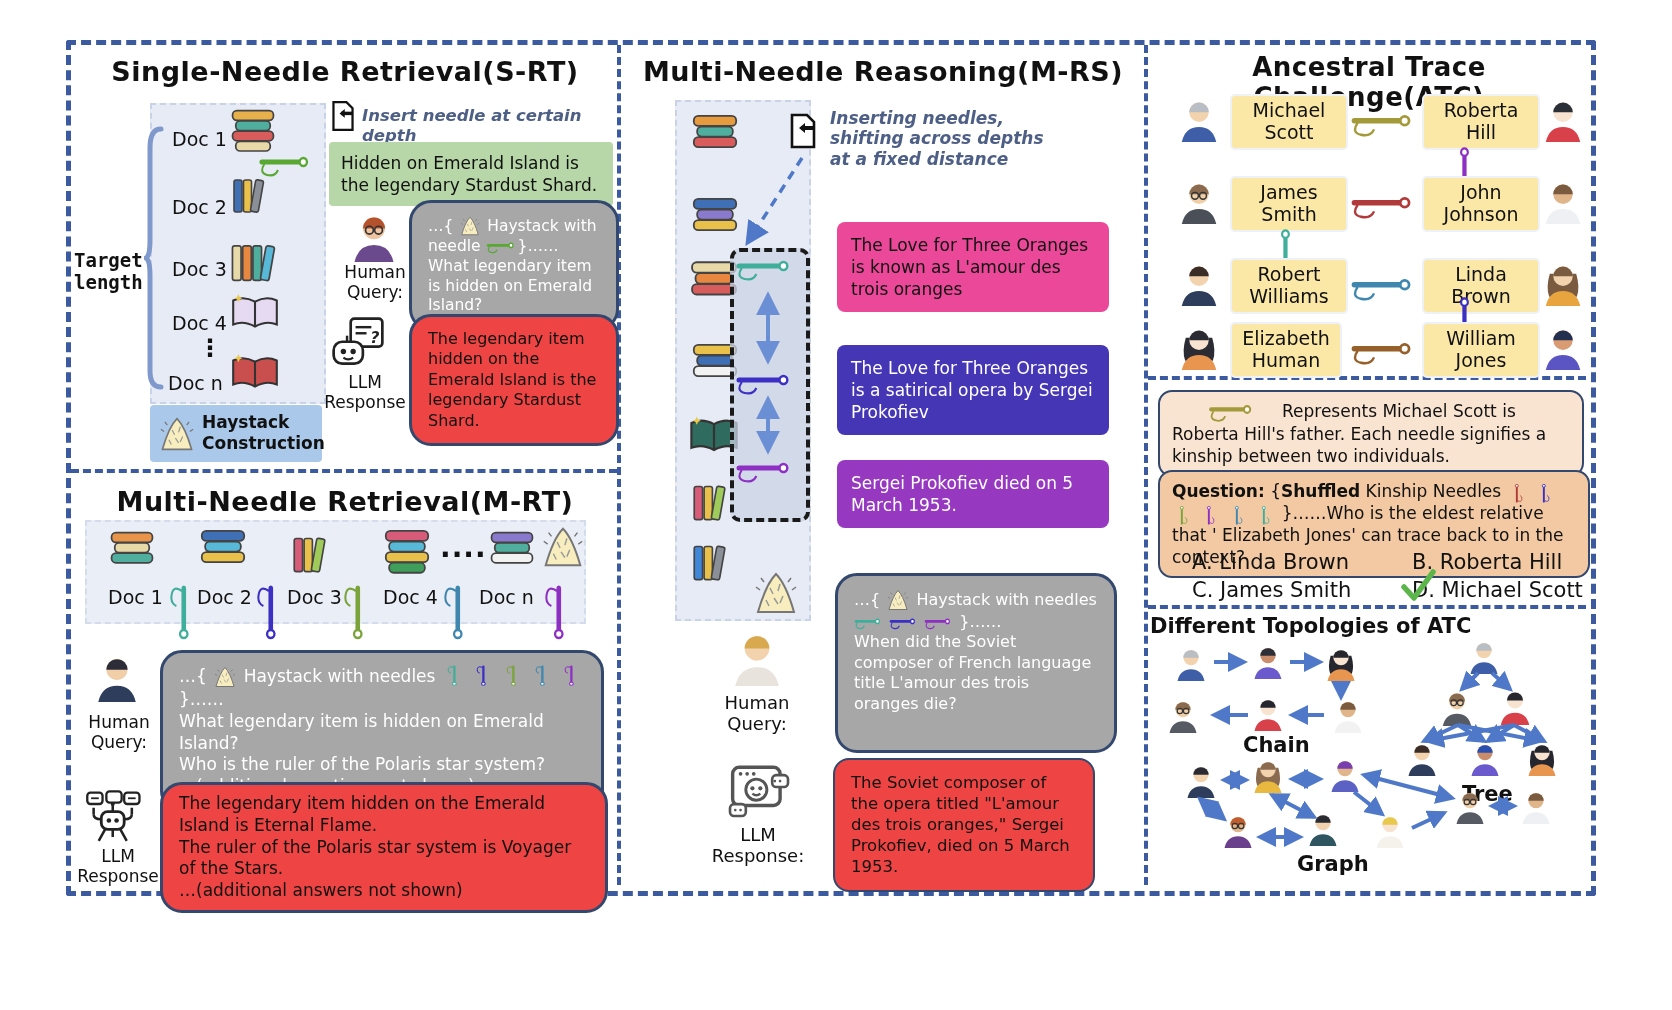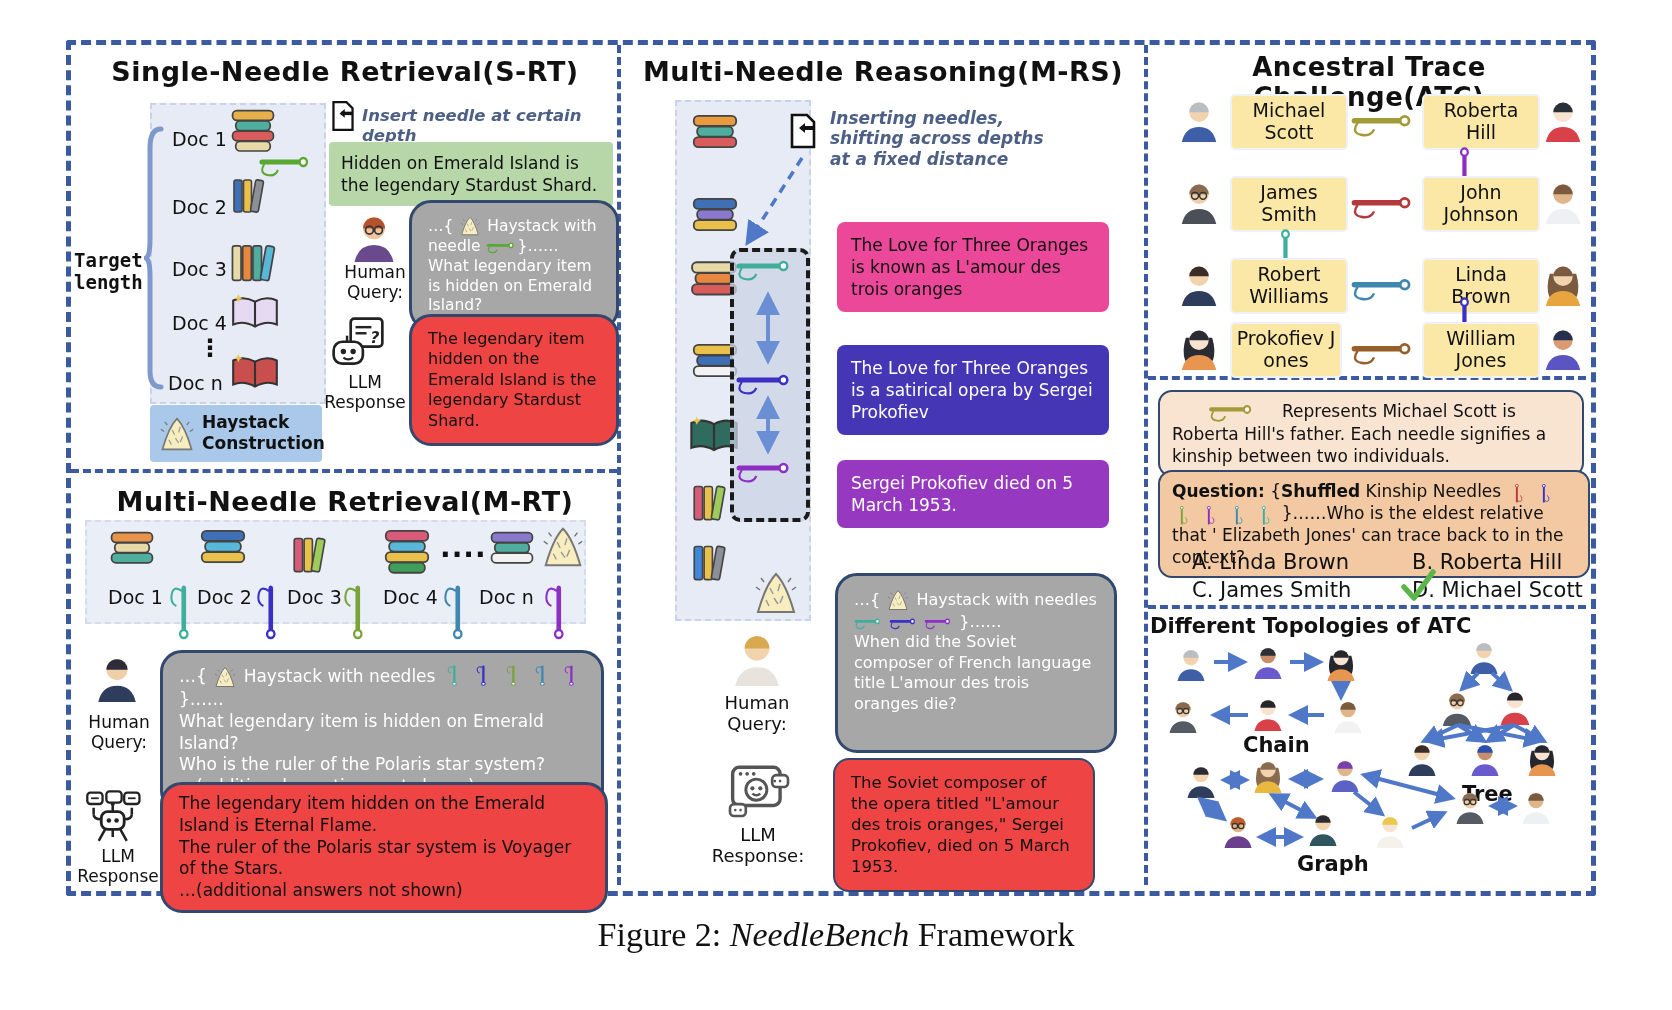--- a/index.html
+++ b/index.html
@@ -639,21 +639,21 @@
     </i>
 
   <i class="abs av" style="left:1176px;top:324px;width:46px;height:46px">
       <svg viewBox="0 0 40 40">
         <path d="M8.5,12 Q5,24 8,32 L32,32 Q35,24 31.5,12 Z" fill="#2b2b33"></path>
         <circle cx="20" cy="14" r="8.5" fill="#f7e3cf"></circle>
         <path d="M11.5,14.2 a8.5,8.5 0 0 1 17,0 z" fill="#2b2b33"></path>
         <path d="M5,40 q3,-13 15,-13 q12,0 15,13 z" fill="#e8954f"></path>
       </svg>
     </i>
-  <div class="abs tag break" style="left:1232px;top:324px;width:104px">Prokofiev Jones</div>
+  <div class="abs tag break" style="left:1232px;top:324px;width:104px">Elizabeth Human</div>
   <i class="abs nd" style="left:1350px;top:338px;width:70px;height:28px">
       <svg viewBox="0 0 64 26" preserveAspectRatio="none">
         <line x1="4" y1="10" x2="50" y2="10" stroke="#96602a" stroke-width="5" stroke-linecap="round"></line>
         <circle cx="50" cy="10" r="4" fill="#fff" stroke="#96602a" stroke-width="2.5"></circle>
         <path d="M7,12 q-6,9 3,11 q9,2 12,-5" fill="none" stroke="#96602a" stroke-width="2.2"></path>
       </svg>
     </i>
   <div class="abs tag" style="left:1424px;top:324px;width:110px">William Jones</div>
   <i class="abs av" style="left:1540px;top:324px;width:46px;height:46px">
       <svg viewBox="0 0 40 40">
@@ -913,16 +913,13 @@
       <line x1="52" y1="194" x2="76" y2="214" marker-start="url(#ta)" marker-end="url(#ta)"></line>
       <line x1="124" y1="190" x2="166" y2="212" marker-start="url(#ta)" marker-end="url(#ta)"></line>
       <line x1="112" y1="232" x2="152" y2="232" marker-start="url(#ta)" marker-end="url(#ta)"></line>
       <line x1="206" y1="187" x2="234" y2="209" marker-end="url(#ta)"></line>
       <line x1="264" y1="223" x2="296" y2="208" marker-end="url(#ta)"></line>
       <line x1="344" y1="201" x2="366" y2="201" marker-start="url(#ta)" marker-end="url(#ta)"></line>
       <line x1="304" y1="193" x2="216" y2="170" marker-start="url(#ta)" marker-end="url(#ta)"></line>
     </g>
   </svg>
 
-  <div id="caption" class="abs">
-    <span>Figure 2: </span><span class="it">NeedleBench</span><span> Framework</span>
-  </div>
 </div>
 
 </body></html>

